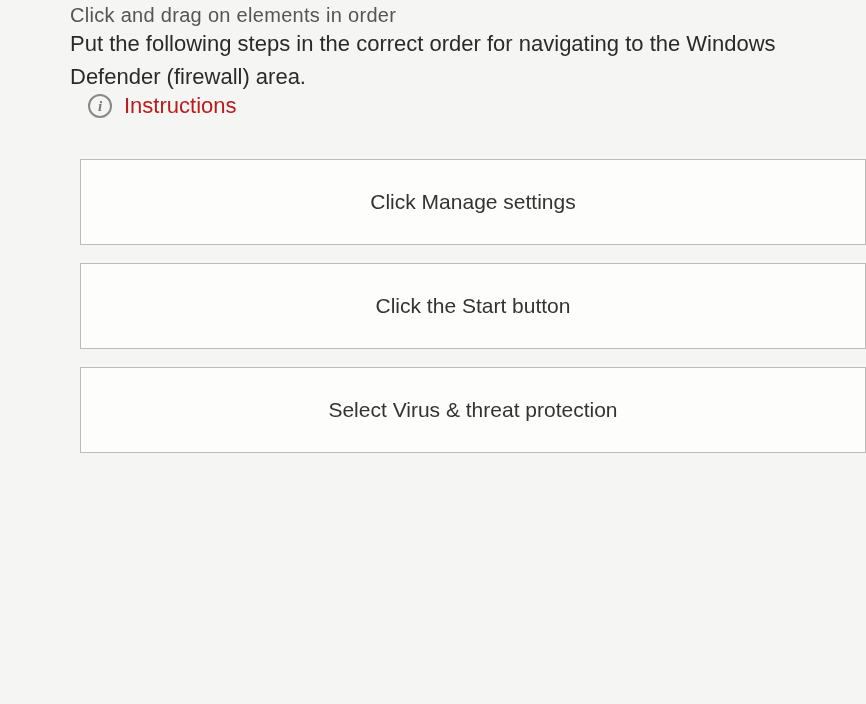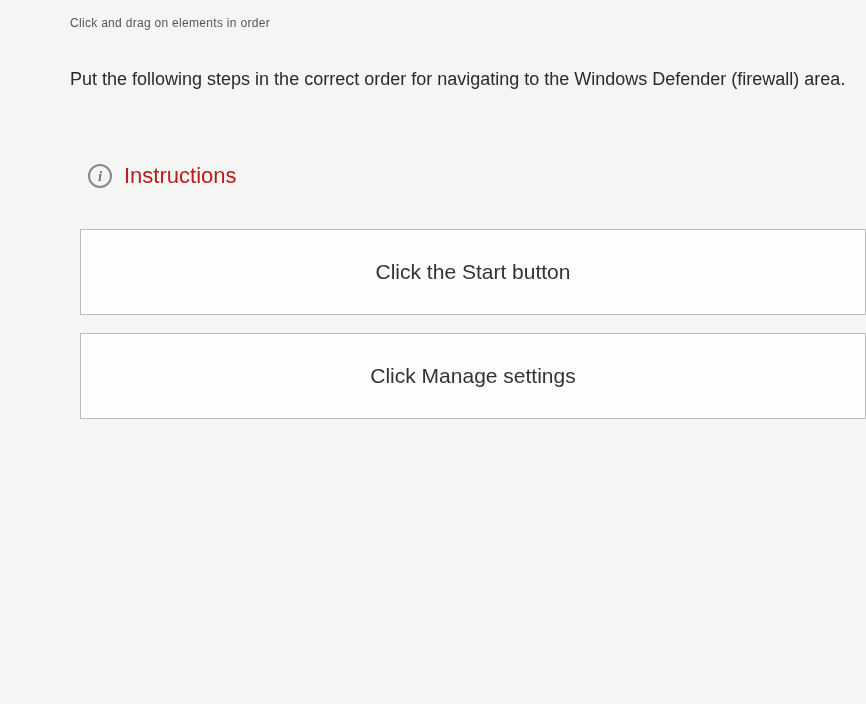--- a/index.html
+++ b/index.html
@@ -12,33 +12,31 @@
       background: #f5f5f3;
       width: 866px;
       height: 704px;
       overflow: hidden;
       color: #333;
     }
     .container {
       padding: 0 0 20px 70px;
     }
     .header-hint {
-      font-size: 12px;
+      font-size: 20px;
       color: #555;
-      margin-bottom: 36px;
       margin-top: 0;
-      padding-top: 16px;
+      padding-top: 4px;
       font-weight: 400;
       letter-spacing: 0.3px;
     }
     .prompt {
-      font-size: 18px;
+      font-size: 22px;
       color: #2a2a2a;
       line-height: 1.5;
-      margin-bottom: 70px;
       padding-right: 10px;
       font-weight: 400;
     }
     .instructions-row {
       display: flex;
       align-items: center;
       gap: 12px;
       margin-left: 18px;
       margin-bottom: 40px;
     }
@@ -90,16 +88,17 @@
 <div class="container">
   <div class="header-hint">Click and drag on elements in order</div>
   <div class="prompt">Put the following steps in the correct order for navigating to the Windows Defender (firewall) area.</div>
 
   <div class="instructions-row">
     <span class="info-icon">i</span>
     <span class="instructions-label">Instructions</span>
   </div>
 
   <div class="items">
+    <div class="item">Click Manage settings</div>
     <div class="item">Click the Start button</div>
-    <div class="item">Click Manage settings</div>
+    <div class="item">Select Virus &amp; threat protection</div>
   </div>
 </div>
 
 </body></html>

